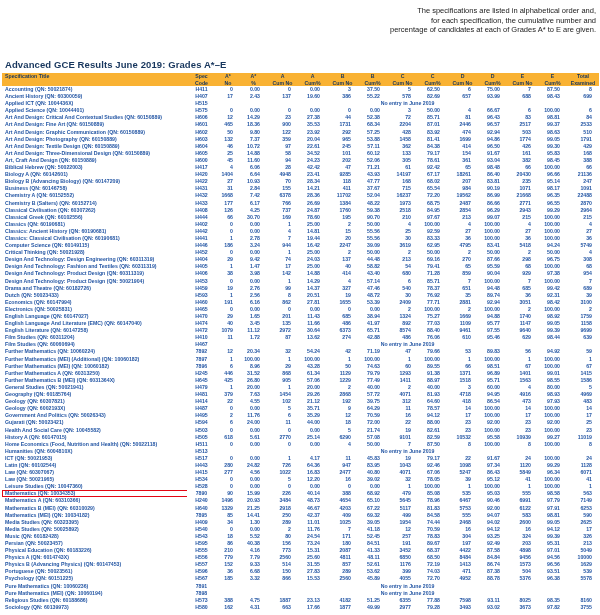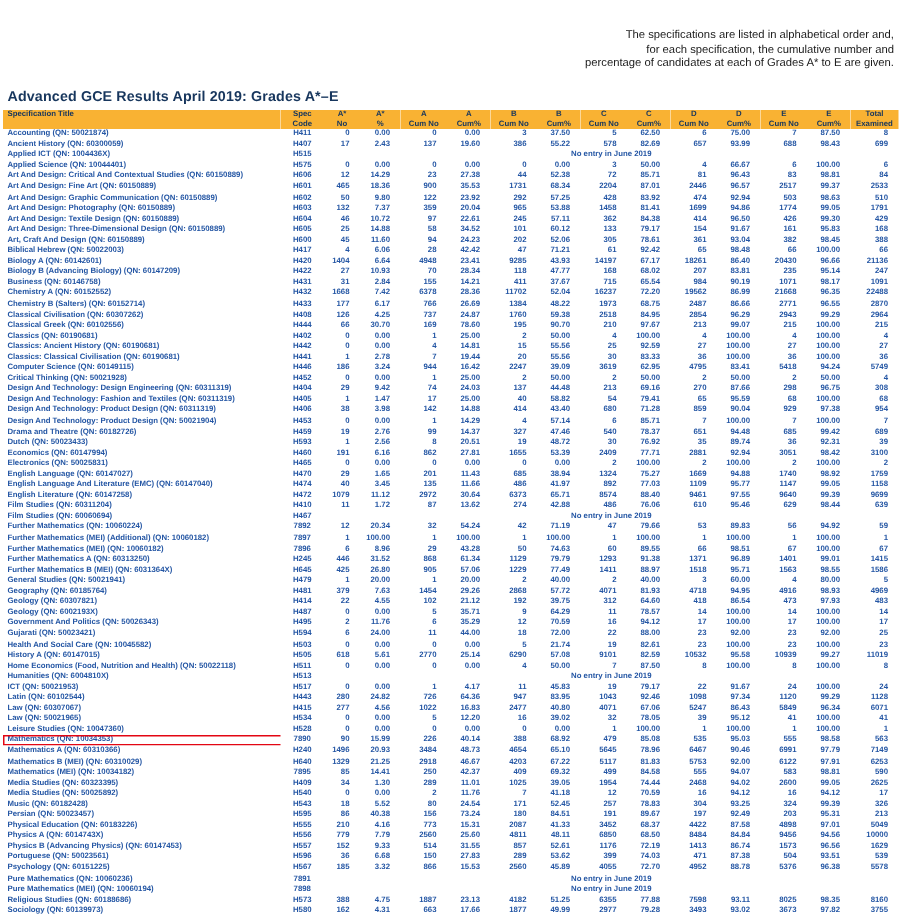--- a/index.html
+++ b/index.html
@@ -1,21 +1,21 @@
 <!DOCTYPE html>
 <html><head>
 <meta charset="utf-8">
 <style>
   html,body{margin:0;padding:0;}
   body{
     width:600px;height:615px;position:relative;background:#ffffff;
     font-family:"Liberation Sans", sans-serif;overflow:hidden;
   }
   .intro{
-    position:absolute;top:18px;right:4px;width:330px;
+    position:absolute;top:6px;right:4px;width:330px;
     font-size:7.5px;line-height:9.5px;color:#1a1a1a;text-align:right;
     white-space:pre-line;
   }
   .page-title{
     position:absolute;top:59px;left:5px;
     font-size:9.5px;font-weight:bold;color:#17365D;letter-spacing:.1px;
   }
   table.results{
     position:absolute;top:73px;left:2px;width:597px;
     border-collapse:collapse;table-layout:fixed;
@@ -41,21 +41,21 @@
     border:1.5px solid #E30613;box-sizing:border-box;pointer-events:none;
   }
 </style>
 </head>
 <body>
 
 <div class="intro">The specifications are listed in alphabetical order and,
 for each specification, the cumulative number and
 percentage of candidates at each of Grades A* to E are given.</div>
 
-<div class="page-title">Advanced GCE Results April 2019: Grades A*–E</div>
+<div class="page-title">Advanced GCE Results June 2019: Grades A*–E</div>
 
 <table class="results">
   <colgroup>
     <col style="width:185px">
       <col style="width:29px">
     <col style="width:24px">
       <col style="width:27px">
     <col style="width:31px">
       <col style="width:29px">
     <col style="width:31px">

